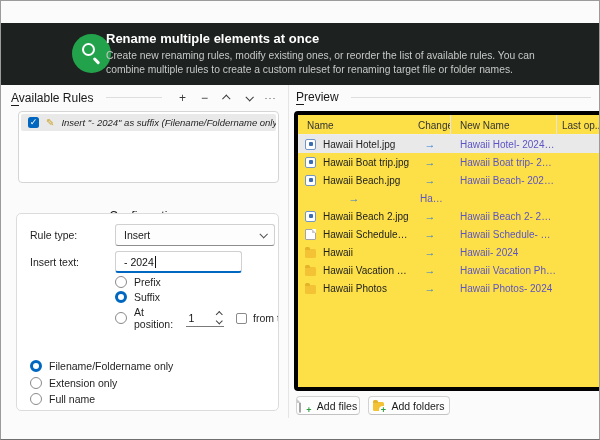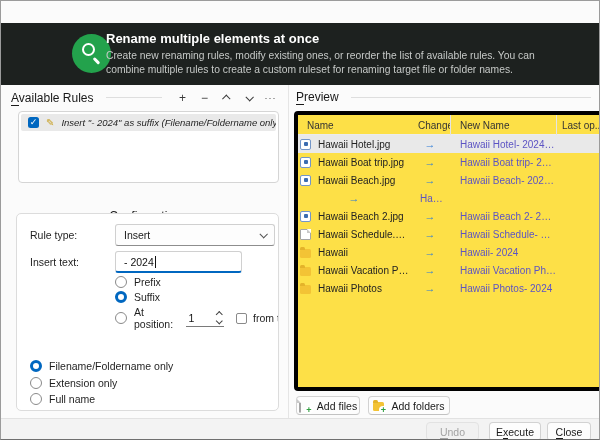--- a/index.html
+++ b/index.html
@@ -70,21 +70,21 @@
   
   #preview-table { left:293px; top:110px; width:347px; height:280px; background:#fde047; border:4px solid #000000; border-radius:4px; overflow:hidden; }
   .pgrid { display:grid; grid-template-columns:112px 40px 106px 1fr; align-items:center; }
   #phead { height:20px; border-bottom:1px solid #ececec; font-size:10px; color:#333; }
   #phead .hc { padding-left:9px; height:20px; display:flex; align-items:center; white-space:nowrap; overflow:hidden; }
   #phead .hc.b { border-left:1px solid #e4e4e4; }
   #phead .hc.change { padding-left:8px; }
   #phead .hc.last { padding-left:5px; }
   .prow { height:18px; font-size:10px; color:#222; }
   .prow.selected { background:#e9e9e9; }
-  .prow .namecell { display:flex; align-items:center; padding-left:2px; overflow:hidden; white-space:nowrap; }
+  .prow .namecell { display:flex; align-items:center; padding-left:7px; overflow:hidden; white-space:nowrap; }
   .prow .nametxt { margin-left:7px; overflow:hidden; text-overflow:ellipsis; }
   .prow .arrow { text-align:center; color:#2e7cd6; font-weight:bold; font-size:11px; }
   .prow .newname { padding-left:10px; color:#5c54c4; white-space:nowrap; overflow:hidden; text-overflow:ellipsis; }
   .ficon { width:11px; height:11px; position:relative; flex:none; }
   .icon-image { border:1px solid #7396c8; border-radius:2px; background:#fff; }
   .icon-image::after { content:""; position:absolute; left:2.5px; top:2.5px; width:4px; height:4px; background:#3c6db0; border-radius:1px; }
   .icon-doc { border:1px solid #a5a5a5; border-radius:1px; background:#fff; }
   .icon-doc::after { content:""; position:absolute; right:-1px; top:-1px; width:0; height:0; border-left:4px solid #c9c9c9; border-top:4px solid #fff; }
   .icon-folder { background:#f3c335; border-radius:1.5px; margin-top:2px; height:9px; }
   .icon-folder::before { content:""; position:absolute; left:0; top:-2px; width:5px; height:3px; background:#e4b32a; border-radius:1.5px 1.5px 0 0; }
@@ -312,25 +312,14 @@
     <span>Add files</span>
   </div>
   <div id="add-folders" class="btn">
     <span class="addicon">
         <span class="ficon icon-folder" style="display:block;"></span>
         <span class="plus">+</span>
       </span>
     <span>Add folders</span>
   </div>
 
-  <div id="footer" class="abs">
-    <div id="undo-btn" class="btn disabled">
-      <span><span class="mn">U</span><span>ndo</span></span>
-    </div>
-    <div id="execute-btn" class="btn">
-      <span><span>E</span><span class="mn">x</span><span>ecute</span></span>
-    </div>
-    <div id="close-btn" class="btn">
-      <span><span class="mn">C</span><span>lose</span></span>
-    </div>
-  </div>
 
 </div>
 
 </body></html>

